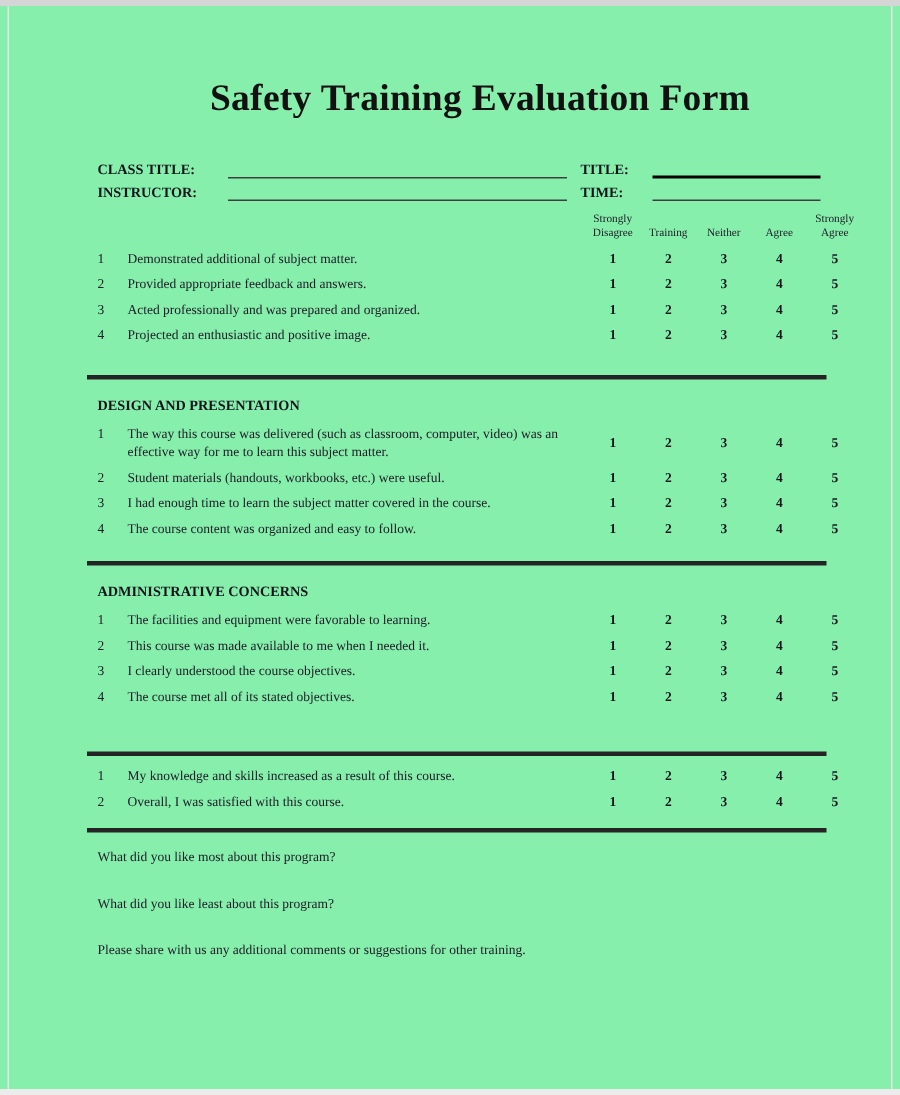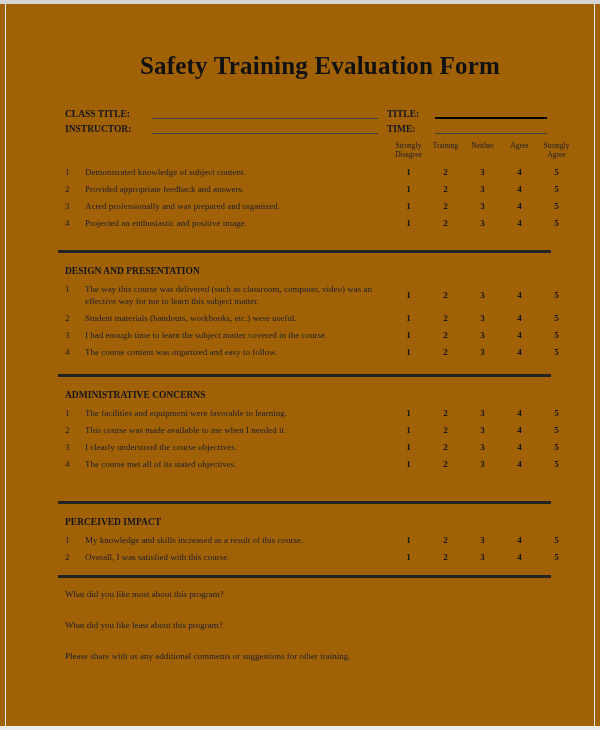--- a/index.html
+++ b/index.html
@@ -1,17 +1,17 @@
 <!DOCTYPE html>
 <html><head>
 <meta charset="utf-8">
 <style>
   html,body { margin:0; padding:0; background:#ffffff; }
   .page {
-    position:relative; width:600px; height:730px; background:#a16207;
+    position:relative; width:600px; height:730px; background:#86efac;
     font-family:"Liberation Serif","DejaVu Serif",serif;
     color:#1e1e26; overflow:hidden;
   }
   
   .edge-top    { position:absolute; top:0; left:0; right:0; height:4px; background:#d5d5d5; }
   .edge-left   { position:absolute; top:4px; bottom:4px; left:5px; width:1px; background:#e4e4e4; }
   .edge-right  { position:absolute; top:4px; bottom:4px; right:5px; width:1px; background:#e4e4e4; }
   .edge-bottom { position:absolute; left:0; right:0; bottom:0; height:4px; background:#ececec; }
 
   .content { position:absolute; left:65px; top:0; width:510px; }
@@ -29,21 +29,21 @@
   .line-long  { width:226px; height:12px; border-bottom:1.5px solid #3e3e3e; }
   .fr-label { width:48px; margin-left:9px; }
   .line-short { width:112px; height:12px; border-bottom:1.5px solid #3e3e3e; }
   .line-dark  { border-bottom:2px solid #000; }
 
   
   .head-row { display:flex; align-items:flex-end; margin-top:7px; }
   .sec-titles { width:325px; }
   .sec-title { font-size:9.5px; font-weight:bold; color:#14141c; }
   .sec-sub   { font-size:9px; font-weight:bold; margin-top:3px; color:#14141c; }
-  .scale-header { width:185px; display:flex; }
+  .scale-header { width:185px; display:flex; align-items:flex-end; }
   .scale-header .sh { width:37px; text-align:center; font-size:7.5px; line-height:1.2; color:#20202a; }
 
   .rows { margin-top:7px; }
   .row { display:flex; align-items:center; margin-bottom:4.5px; min-height:12.5px; }
   .left { width:325px; display:flex; font-size:9px; line-height:12.5px; color:#20202a; }
   .num { width:20px; }
   .txt { flex:1; padding-right:8px; }
   .ratings { width:185px; display:flex; }
   .rv { width:37px; text-align:center; font-weight:bold; font-size:9px; color:#15151d; cursor:pointer; }
 
@@ -96,21 +96,21 @@
           <span class="sh">Neither</span>
           <span class="sh">Agree</span>
           <span class="sh">Strongly Agree</span>
         </div>
     </div>
 
     <div class="rows">
       <div class="row">
         <div class="left">
           <span class="num">1</span>
-          <span class="txt">Demonstrated knowledge of subject content.</span>
+          <span class="txt">Demonstrated additional of subject matter.</span>
         </div>
         <div class="ratings">
             <span class="rv">1</span>
             <span class="rv">2</span>
             <span class="rv">3</span>
             <span class="rv">4</span>
             <span class="rv">5</span>
           </div>
       </div>
       <div class="row">
@@ -262,21 +262,20 @@
             <span class="rv">1</span>
             <span class="rv">2</span>
             <span class="rv">3</span>
             <span class="rv">4</span>
             <span class="rv">5</span>
           </div>
       </div>
     </div>
 
     <div class="sep sep3"></div>
-    <div class="sec-title after-sep">PERCEIVED IMPACT</div>
     <div class="rows">
       <div class="row">
         <div class="left">
           <span class="num">1</span>
           <span class="txt">My knowledge and skills increased as a result of this course.</span>
         </div>
         <div class="ratings">
             <span class="rv">1</span>
             <span class="rv">2</span>
             <span class="rv">3</span>

